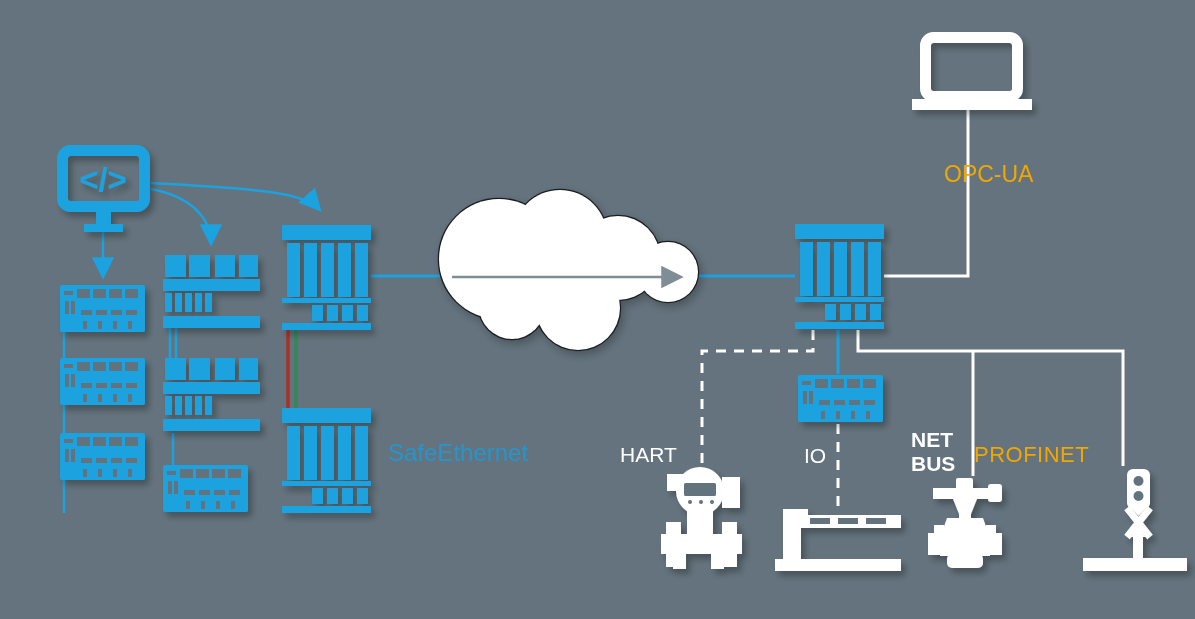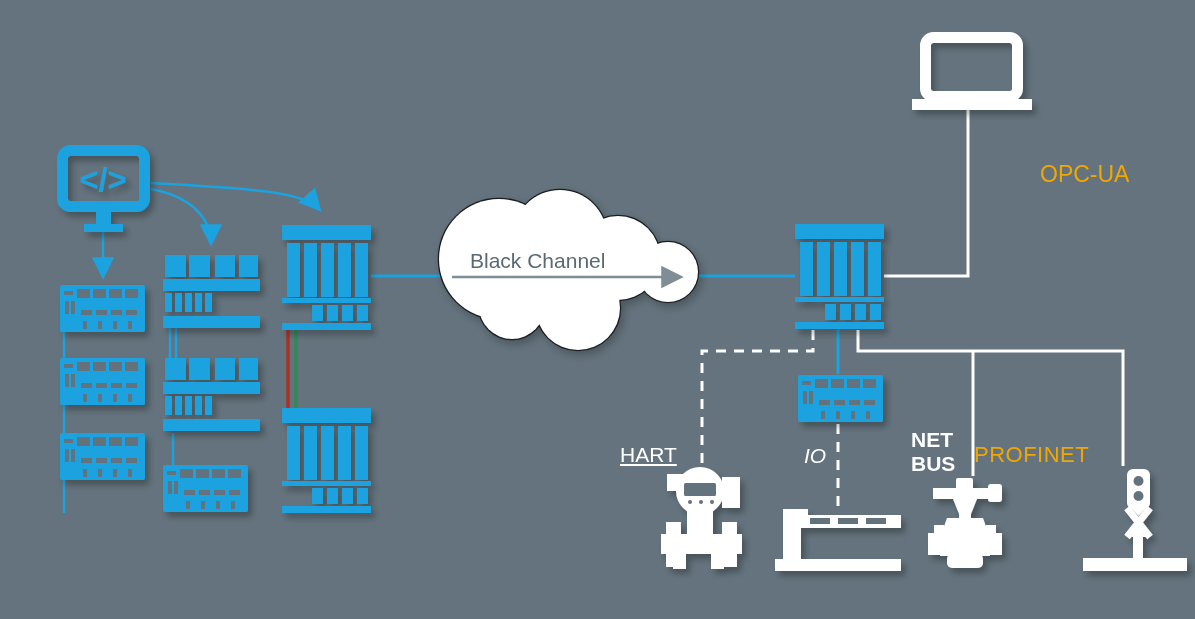--- a/index.html
+++ b/index.html
@@ -238,28 +238,28 @@
       <rect x="1127" y="469" width="23" height="40" rx="6" class="fill-white"></rect>
       <circle cx="1138.5" cy="481" r="5" class="fill-cut"></circle>
       <circle cx="1138.5" cy="496" r="5" class="fill-cut"></circle>
       <path d="M1127,508 L1150,537 M1150,508 L1127,537" stroke="#ffffff" stroke-width="7" fill="none"></path>
       <path d="M1131,508 h15 l-7.5,8 Z" class="fill-white"></path>
       <path d="M1131,537 h15 l-7.5,-8 Z" class="fill-white"></path>
     </g>
   </g>
 </svg>
 
-<div class="lbl lbl-cloudtext" style="left:470px;top:249px;font-size:21px;">Black Channel</div>
-
-
-<div class="lbl lbl-orange" style="left:1040px;top:162px;font-size:23px;">OPC-UA</div>
-
-<div class="lbl lbl-white" style="left:620px;top:443px;font-size:21px;text-decoration:underline;">HART</div>
-
-<div class="lbl lbl-white" style="left:804px;top:444px;font-size:21px;font-style:italic;">IO</div>
+
+<div class="lbl lbl-safe" style="left:388px;top:440px;font-size:24px;">SafeEthernet</div>
+
+<div class="lbl lbl-orange" style="left:944px;top:162px;font-size:23px;">OPC-UA</div>
+
+<div class="lbl lbl-white" style="left:620px;top:443px;font-size:21px;">HART</div>
+
+<div class="lbl lbl-white" style="left:804px;top:444px;font-size:21px;">IO</div>
 
 <div class="lbl lbl-white" style="left:911px;top:428px;font-size:21px;line-height:24px;font-weight:bold;">
   <div>NET</div>
   <div>BUS</div>
 </div>
 
 <div class="lbl lbl-orange" style="left:974px;top:443px;font-size:22px;letter-spacing:0.5px;">PROFINET</div>
 
 </div>
 

